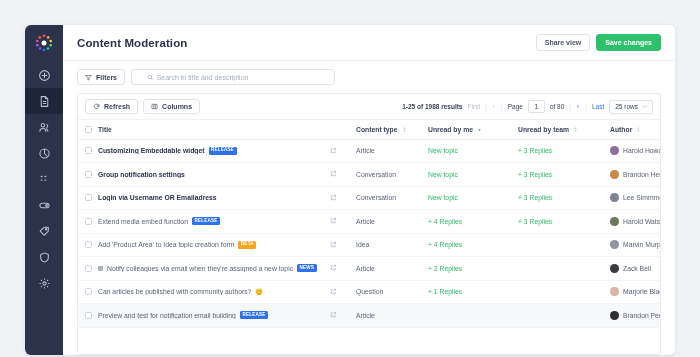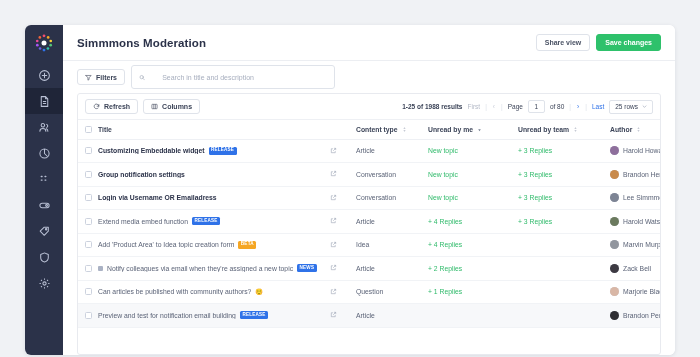--- a/index.html
+++ b/index.html
@@ -78,23 +78,23 @@
     padding: 0 14px; flex: 0 0 32px;
   }
   .filters-btn {
     display: flex; align-items: center; gap: 4px;
     border: 1px solid #dfe3ea; border-radius: 3px;
     height: 16px; padding: 0 7px; background: #fff; cursor: pointer;
   }
   .filters-btn span { font-size: 7px; font-weight: 700; color: #3c4458; }
   .search-box {
     flex: 0 0 204px;
-    display: flex; align-items: center; gap: 17px;
+    display: flex; align-items: center; gap: 3px;
     border: 1px solid #dfe3ea; border-radius: 3px;
-    height: 24px; padding: 0 7px; background: #fff;
+    height: 16px; padding: 0 15px; background: #fff;
   }
   .search-box input {
     border: 0; outline: 0; width: 100%;
     font-size: 7px; color: #3c4458;
     font-family: "Liberation Sans", sans-serif;
     background: transparent;
   }
   .search-box input::placeholder { color: #a8afbf; }
 
   
@@ -275,21 +275,21 @@
           <circle cx="12" cy="12" r="3"></circle>
           <path d="M12 2.8v2.4M12 18.8v2.4M21.2 12h-2.4M5.2 12H2.8M18.5 5.5l-1.7 1.7M7.2 16.8l-1.7 1.7M18.5 18.5l-1.7-1.7M7.2 7.2L5.5 5.5"></path>
         </svg>
       </span>
     </div>
   </nav>
 
   <section class="main">
 
     <div class="header">
-      <h1 class="page-title">Simmmons Moderation</h1>
+      <h1 class="page-title">Content Moderation</h1>
       <div class="header-actions">
         <button class="btn">Share view</button>
         <button class="btn btn-primary">Save changes</button>
       </div>
     </div>
 
     <div class="toolbar">
       <div class="filters-btn">
         <svg viewBox="0 0 24 24" width="7" height="7" fill="none" stroke="#3c4458" stroke-width="2" stroke-linecap="round">
           <path d="M3 5h18l-7 8v6l-4 2v-8z"></path>

